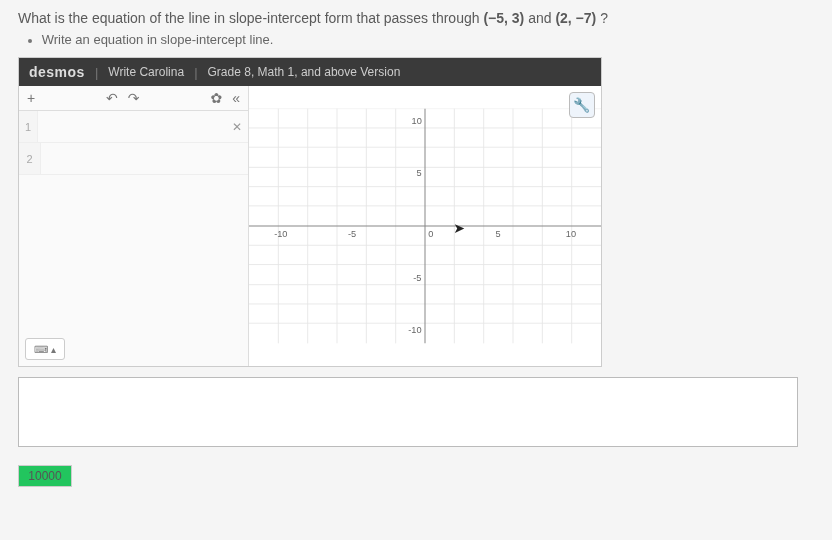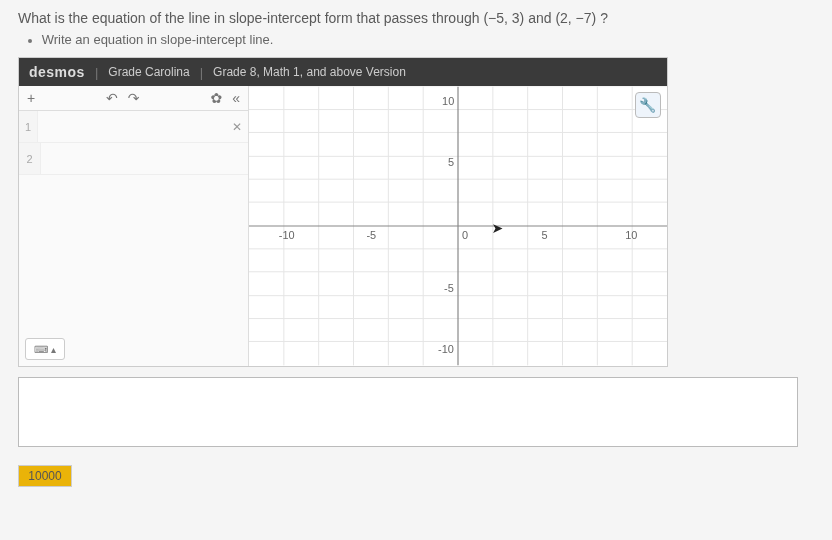--- a/index.html
+++ b/index.html
@@ -5,27 +5,27 @@
   * { box-sizing: border-box; margin: 0; padding: 0; }
   body {
     font-family: Arial, sans-serif;
     background: #f5f5f5;
     width: 832px;
     height: 540px;
     padding: 10px 18px;
     color: #555;
   }
   .question { font-size: 14px; color: #5a5a5a; margin-bottom: 6px; }
-  .question .point1, .question .point2 { font-weight: 400; }
+  .question .point1, .question .point2 { font-weight: 700; }
   .subbullet { font-size: 13px; color: #666; margin: 4px 0 10px 10px; }
   .bullet-dot { display:inline-block; width:4px; height:4px; background:#777; border-radius:50%; vertical-align:middle; margin-right:6px;}
   .desmos-wrap {
     border: 1px solid #ccc;
     background: #fff;
-    width: 650px;
+    width: 584px;
   }
   .desmos-header {
     background: #3a3a3a;
     color: #eee;
     font-size: 13px;
     padding: 6px 10px;
     display: flex;
     align-items: center;
     gap: 10px;
   }
@@ -134,21 +134,21 @@
   .answer-box {
     margin-top:10px;
     width:780px;
     height:70px;
     border:1px solid #bbb;
     background:#fff;
   }
   .footer-num {
     margin-top:18px;
     border:1px solid #ccc;
-    background:#eab308;
+    background:#22c55e;
     width:54px;
     height:22px;
     font-size:12px;
     color:#555;
     display:flex;
     align-items:center;
     justify-content:center;
   }
 </style>
 </head>
@@ -164,21 +164,21 @@
 
 <div class="subbullet">
   <span class="bullet-dot"></span>
   <span>Write an equation in slope-intercept line.</span>
 </div>
 
 <div class="desmos-wrap">
   <div class="desmos-header">
     <span class="brand">desmos</span>
     <span class="divider">|</span>
-    <span class="hdr-text">Grade Carolina</span>
+    <span class="hdr-text">Write Carolina</span>
     <span class="divider">|</span>
     <span class="hdr-text">Grade 8, Math 1, and above Version</span>
   </div>
   <div class="desmos-body">
     <div class="left-panel">
       <div class="toolbar">
         <span>+</span>
         <span class="spacer"></span>
         <span>↶</span>
         <span>↷</span>

